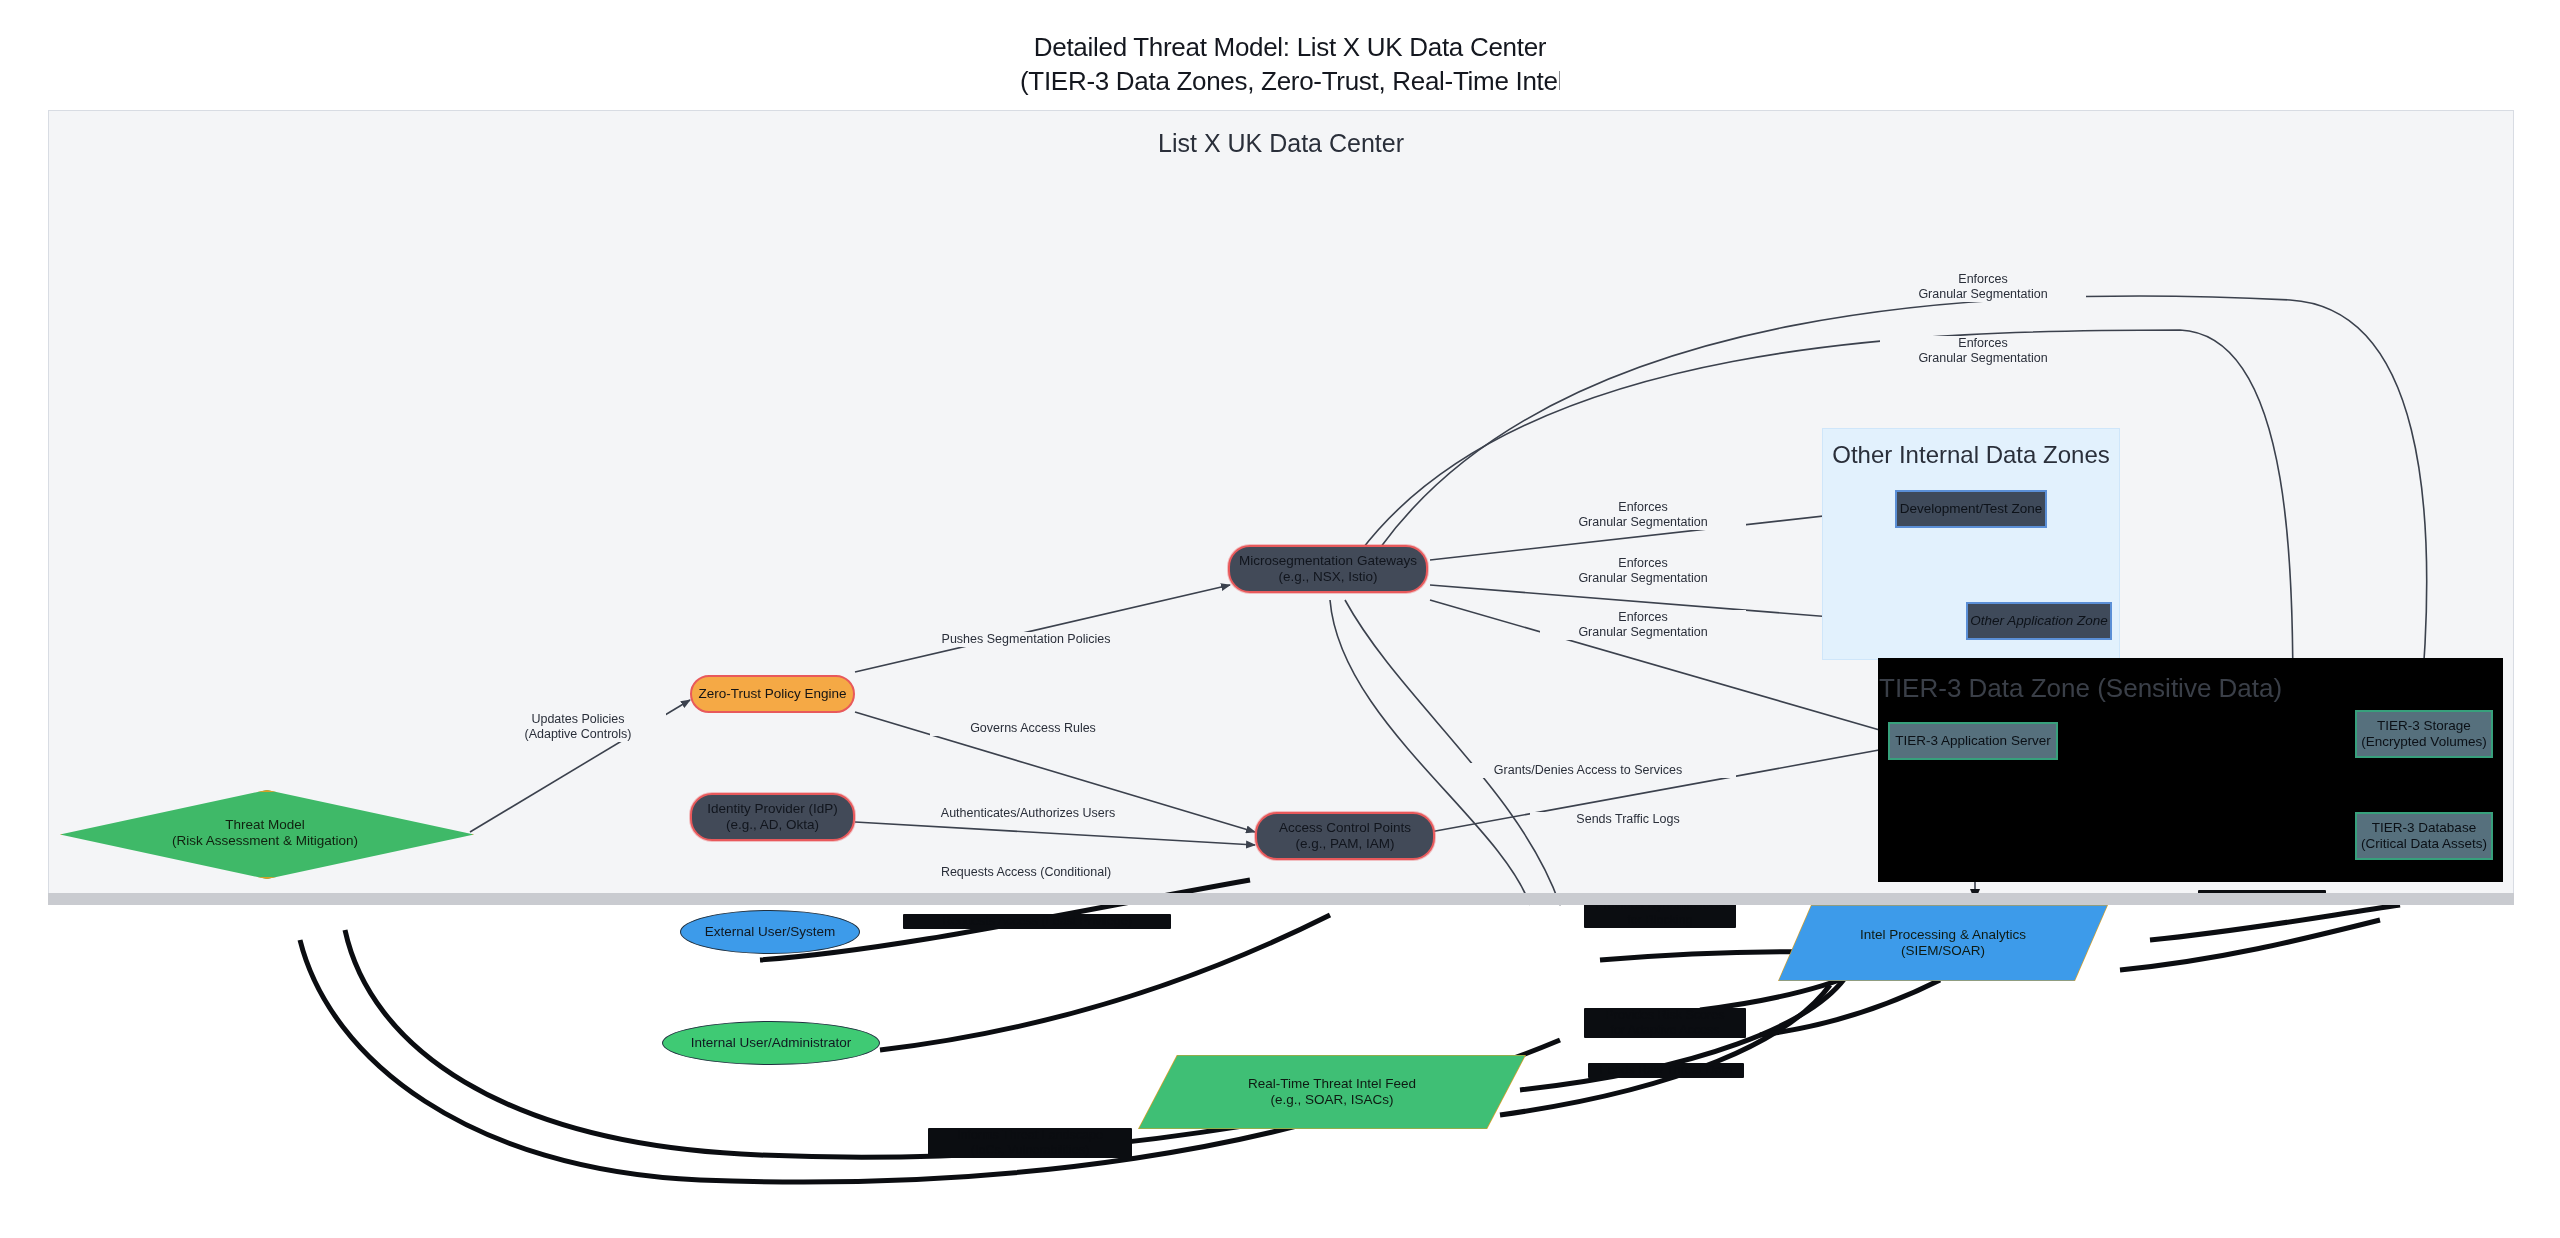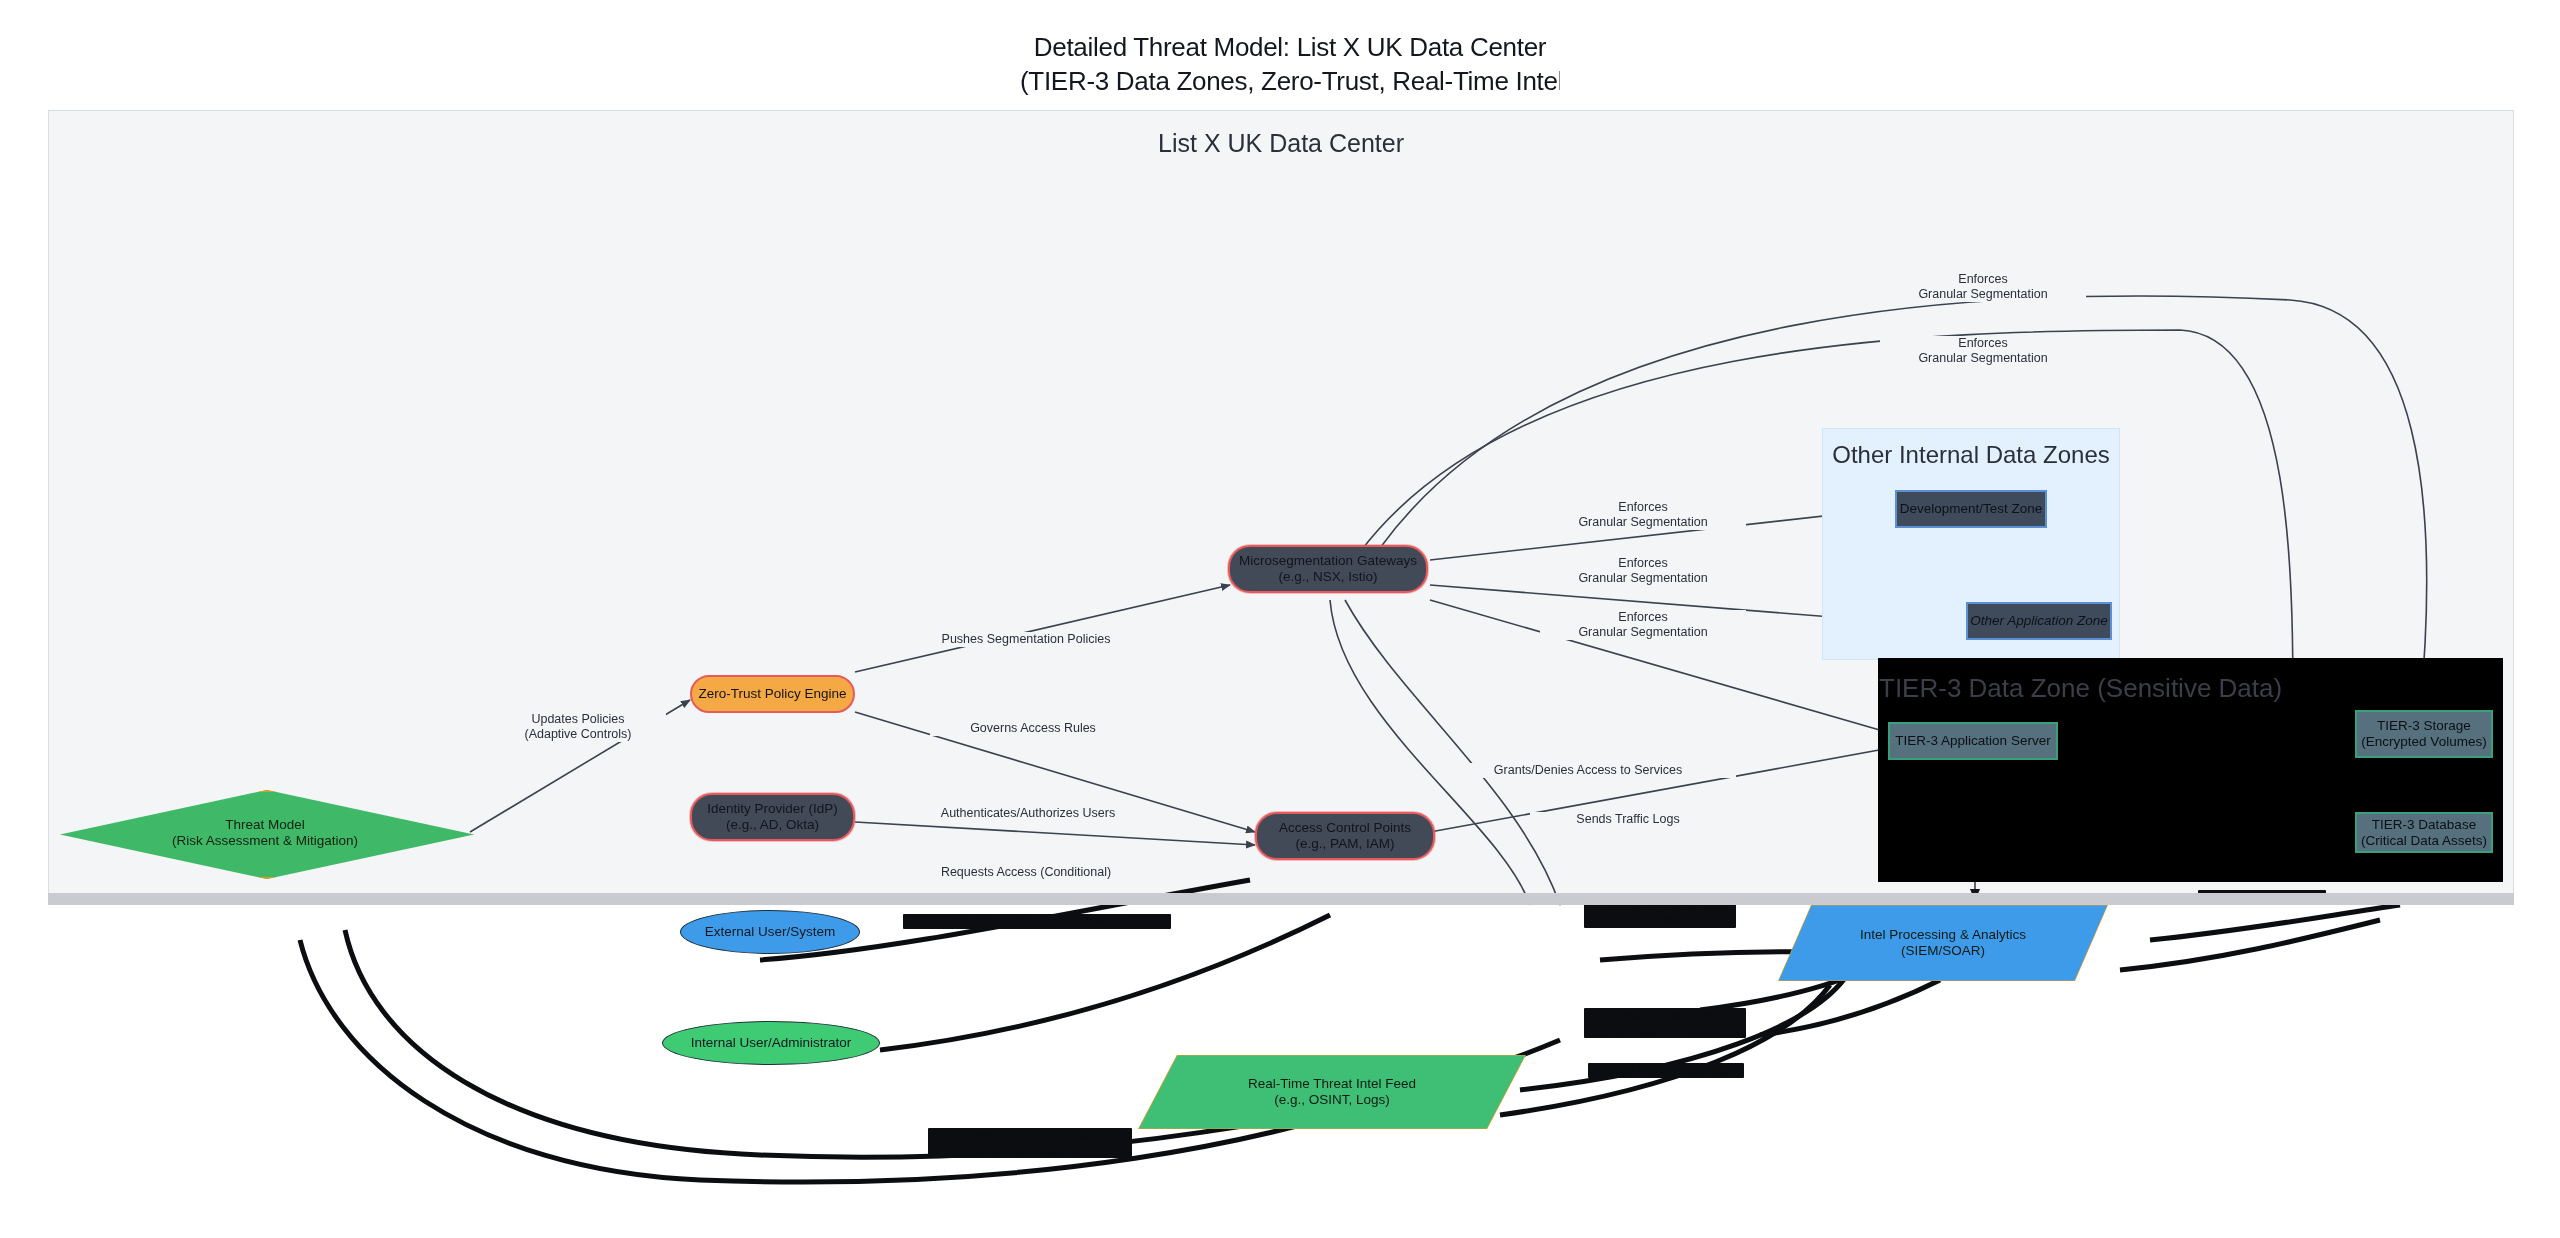--- a/index.html
+++ b/index.html
@@ -242,38 +242,38 @@
 
   <div class="node n-tier" style="left:1888px;top:722px;width:170px;height:38px;">
     <div class="lbl">TIER-3 Application Server</div>
   </div>
 
   <div class="node n-tier" style="left:2355px;top:710px;width:138px;height:48px;">
     <div class="lbl">TIER-3 Storage
 (Encrypted Volumes)</div>
   </div>
 
-  <div class="node n-tier" style="left:2355px;top:812px;width:138px;height:41px;">
+  <div class="node n-tier" style="left:2355px;top:812px;width:138px;height:48px;">
     <div class="lbl">TIER-3 Database
 (Critical Data Assets)</div>
   </div>
 
   <div class="node n-ellipse n-ext" style="left:680px;top:910px;width:180px;height:44px;">
     <div class="lbl">External User/System</div>
   </div>
 
   <div class="node n-ellipse n-int" style="left:662px;top:1021px;width:218px;height:44px;">
     <div class="lbl">Internal User/Administrator</div>
   </div>
 
   <div class="para p-green" style="left:1138px;top:1055px;width:388px;height:74px;">
     <div class="outline"></div>
     <div class="inner" style="transform:scale(0.995);"></div>
     <div class="lbl">Real-Time Threat Intel Feed
-(e.g., OSINT, Logs)</div>
+(e.g., SOAR, ISACs)</div>
   </div>
 
   <div class="para p-blue" style="left:1778px;top:905px;width:330px;height:76px;">
     <div class="outline"></div>
     <div class="inner" style="transform:scale(0.995);"></div>
     <div class="lbl">Intel Processing &amp; Analytics
 (SIEM/SOAR)</div>
   </div>
 
   <div class="edge-label onsub" style="left:490px;top:712px;width:170px;">Updates Policies

